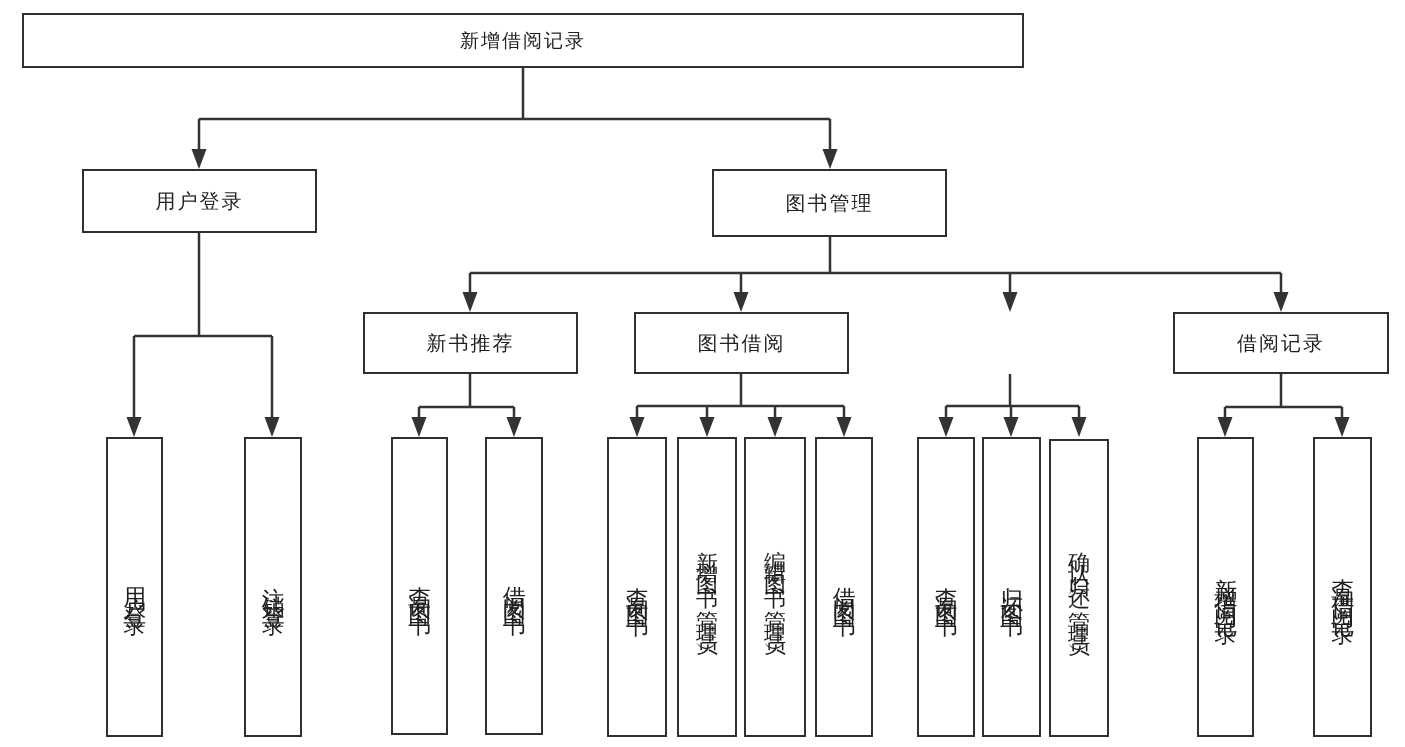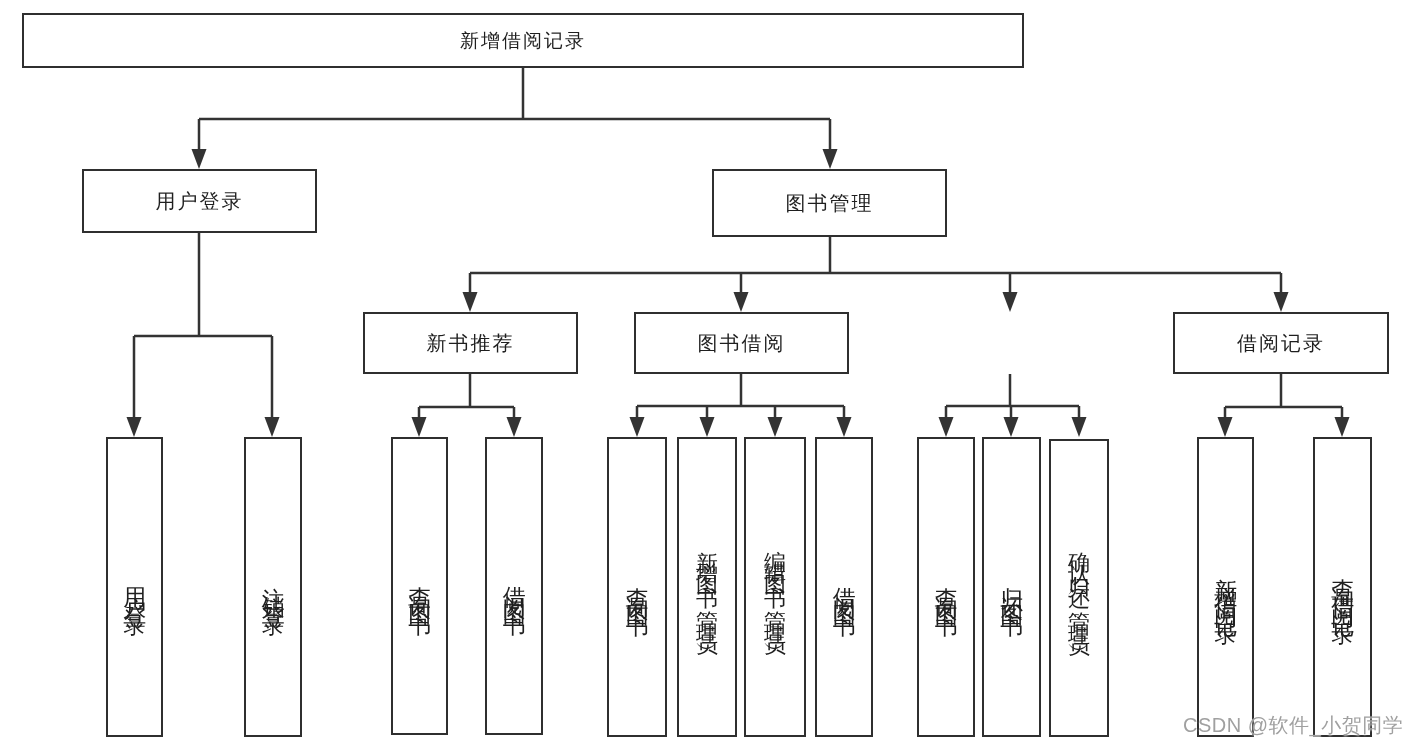--- a/index.html
+++ b/index.html
@@ -152,15 +152,14 @@
     <span>确认归还（管理员）</span>
   </div>
 
   <div class="box vbox" style="left:1197px; top:437px; width:57px; height:300px;">
     <span>新增借阅记录</span>
   </div>
   <div class="box vbox" style="left:1313px; top:437px; width:59px; height:300px;">
     <span>查询借阅记录</span>
   </div>
 
-  <div class="watermark">CSDN @软件_小贺同学</div>
 
 </div>
 
 </body></html>

